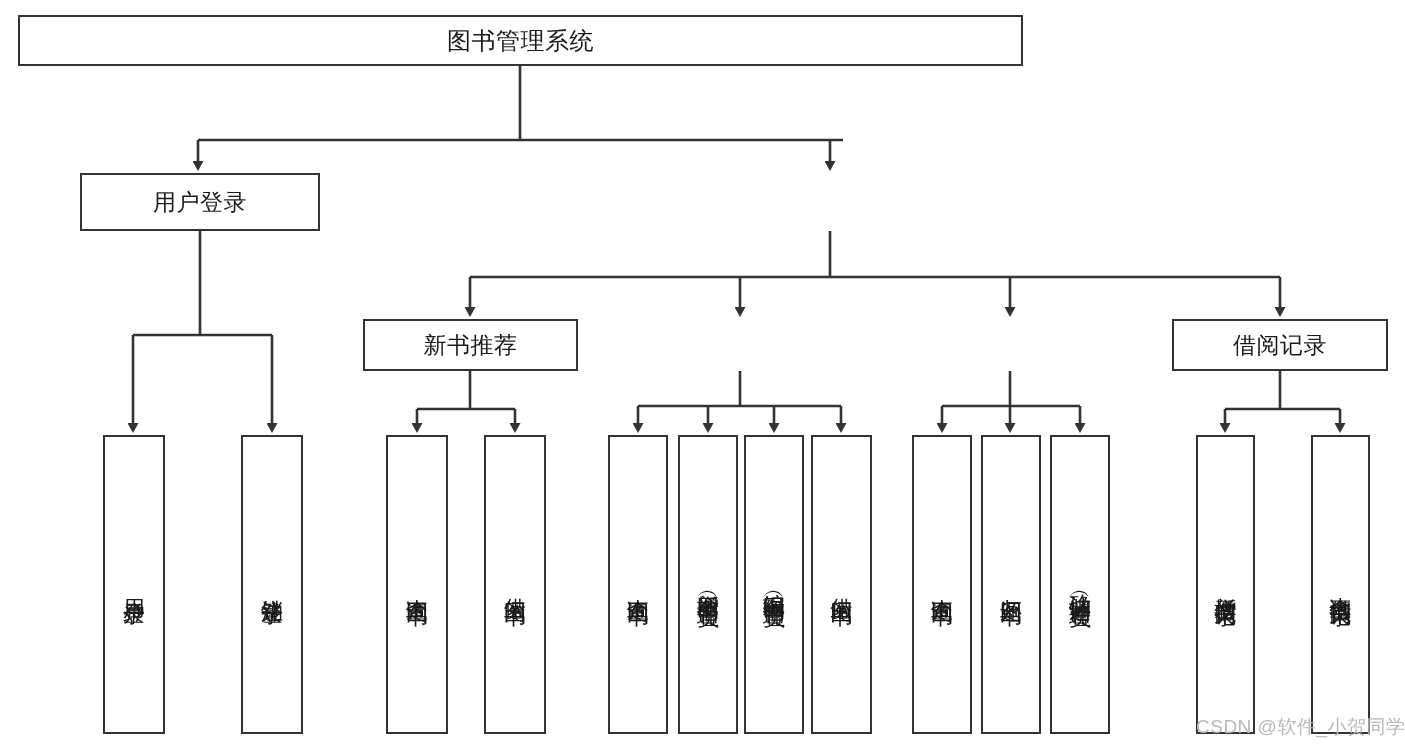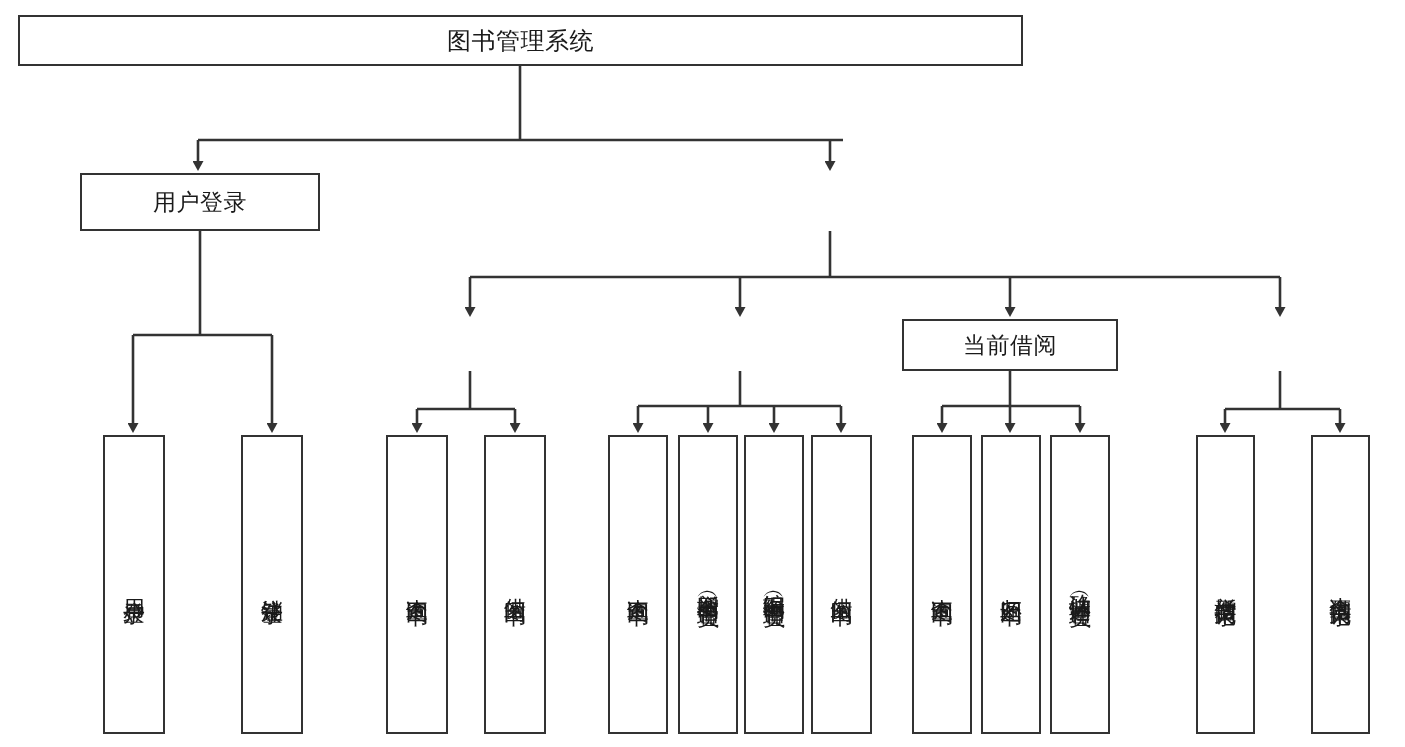--- a/index.html
+++ b/index.html
@@ -117,22 +117,25 @@
   </svg>
 
   <div class="node horiz root" style="left:18px; top:15px; width:1005px; height:51px;">
     <span>图书管理系统</span>
   </div>
 
   <div class="node horiz" style="left:80px; top:173px; width:240px; height:58px;">
     <span>用户登录</span>
   </div>
 
-  <div class="node horiz" style="left:902px; top:319px; width:216px; height:52px;">
-    <span>当前借阅</span>
+  <div class="node horiz" style="left:363px; top:319px; width:215px; height:52px;">
+    <span>新书推荐</span>
+  </div>
+  <div class="node horiz" style="left:1172px; top:319px; width:216px; height:52px;">
+    <span>借阅记录</span>
   </div>
 
   <div class="node vert" style="left:103px; top:435px; width:62px; height:299px;">
     <span class="vlabel">用户登录</span>
   </div>
   <div class="node vert" style="left:241px; top:435px; width:62px; height:299px;">
     <span class="vlabel">注销登录</span>
   </div>
 
   <div class="node vert" style="left:386px; top:435px; width:62px; height:299px;">
@@ -165,14 +168,17 @@
     <span class="vlabel">确认归还（管理员）</span>
   </div>
 
   <div class="node vert" style="left:1196px; top:435px; width:59px; height:299px;">
     <span class="vlabel">新增借阅记录</span>
   </div>
   <div class="node vert" style="left:1311px; top:435px; width:59px; height:299px;">
     <span class="vlabel">查询借阅记录</span>
   </div>
 
+  <div class="watermark" style="left:1196px; top:714px;">
+    <span>CSDN @软件_小贺同学</span>
+  </div>
 
 </div>
 
 </body></html>

